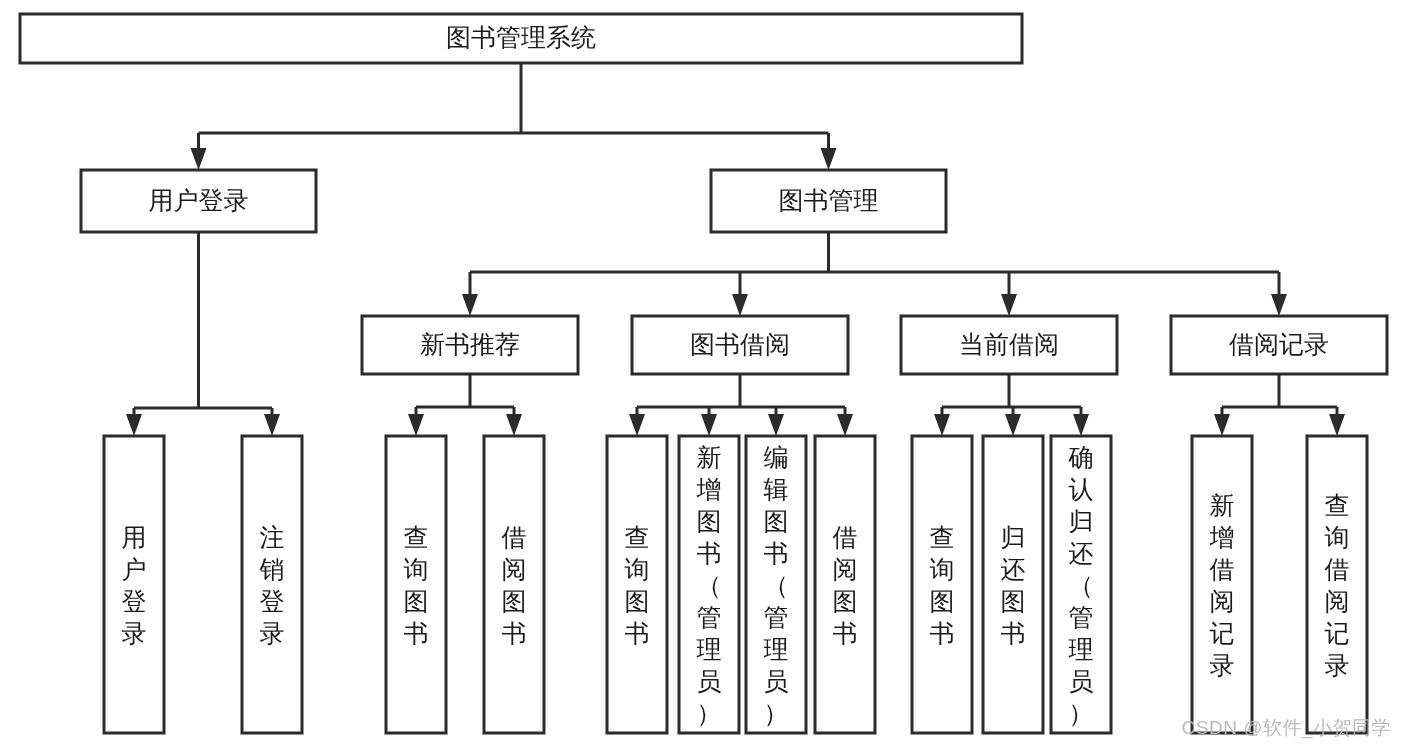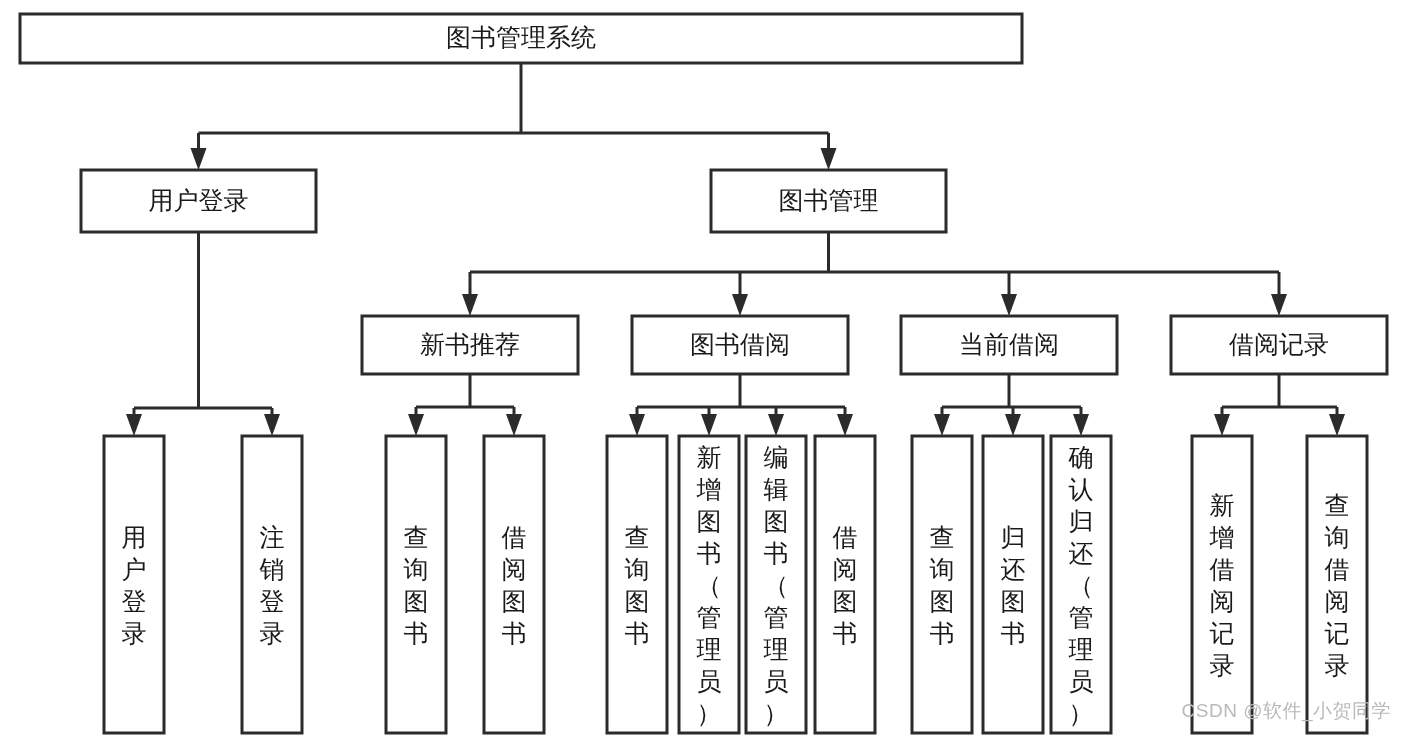--- a/index.html
+++ b/index.html
@@ -40,21 +40,21 @@
   .node-label {
     font-family: "Liberation Sans", "DejaVu Sans", sans-serif;
     fill: #1a1a1a;
     font-size: 25px;
     text-anchor: middle;
     dominant-baseline: middle;
   }
   .watermark {
     position: absolute;
     right: 14px;
-    bottom: 23px;
+    bottom: 6px;
     font-family: "Liberation Sans", "DejaVu Sans", sans-serif;
     font-size: 19px;
     color: #b9b9b9;
     white-space: nowrap;
     letter-spacing: 0.5px;
   }
 </style>
 </head>
 <body>
 

